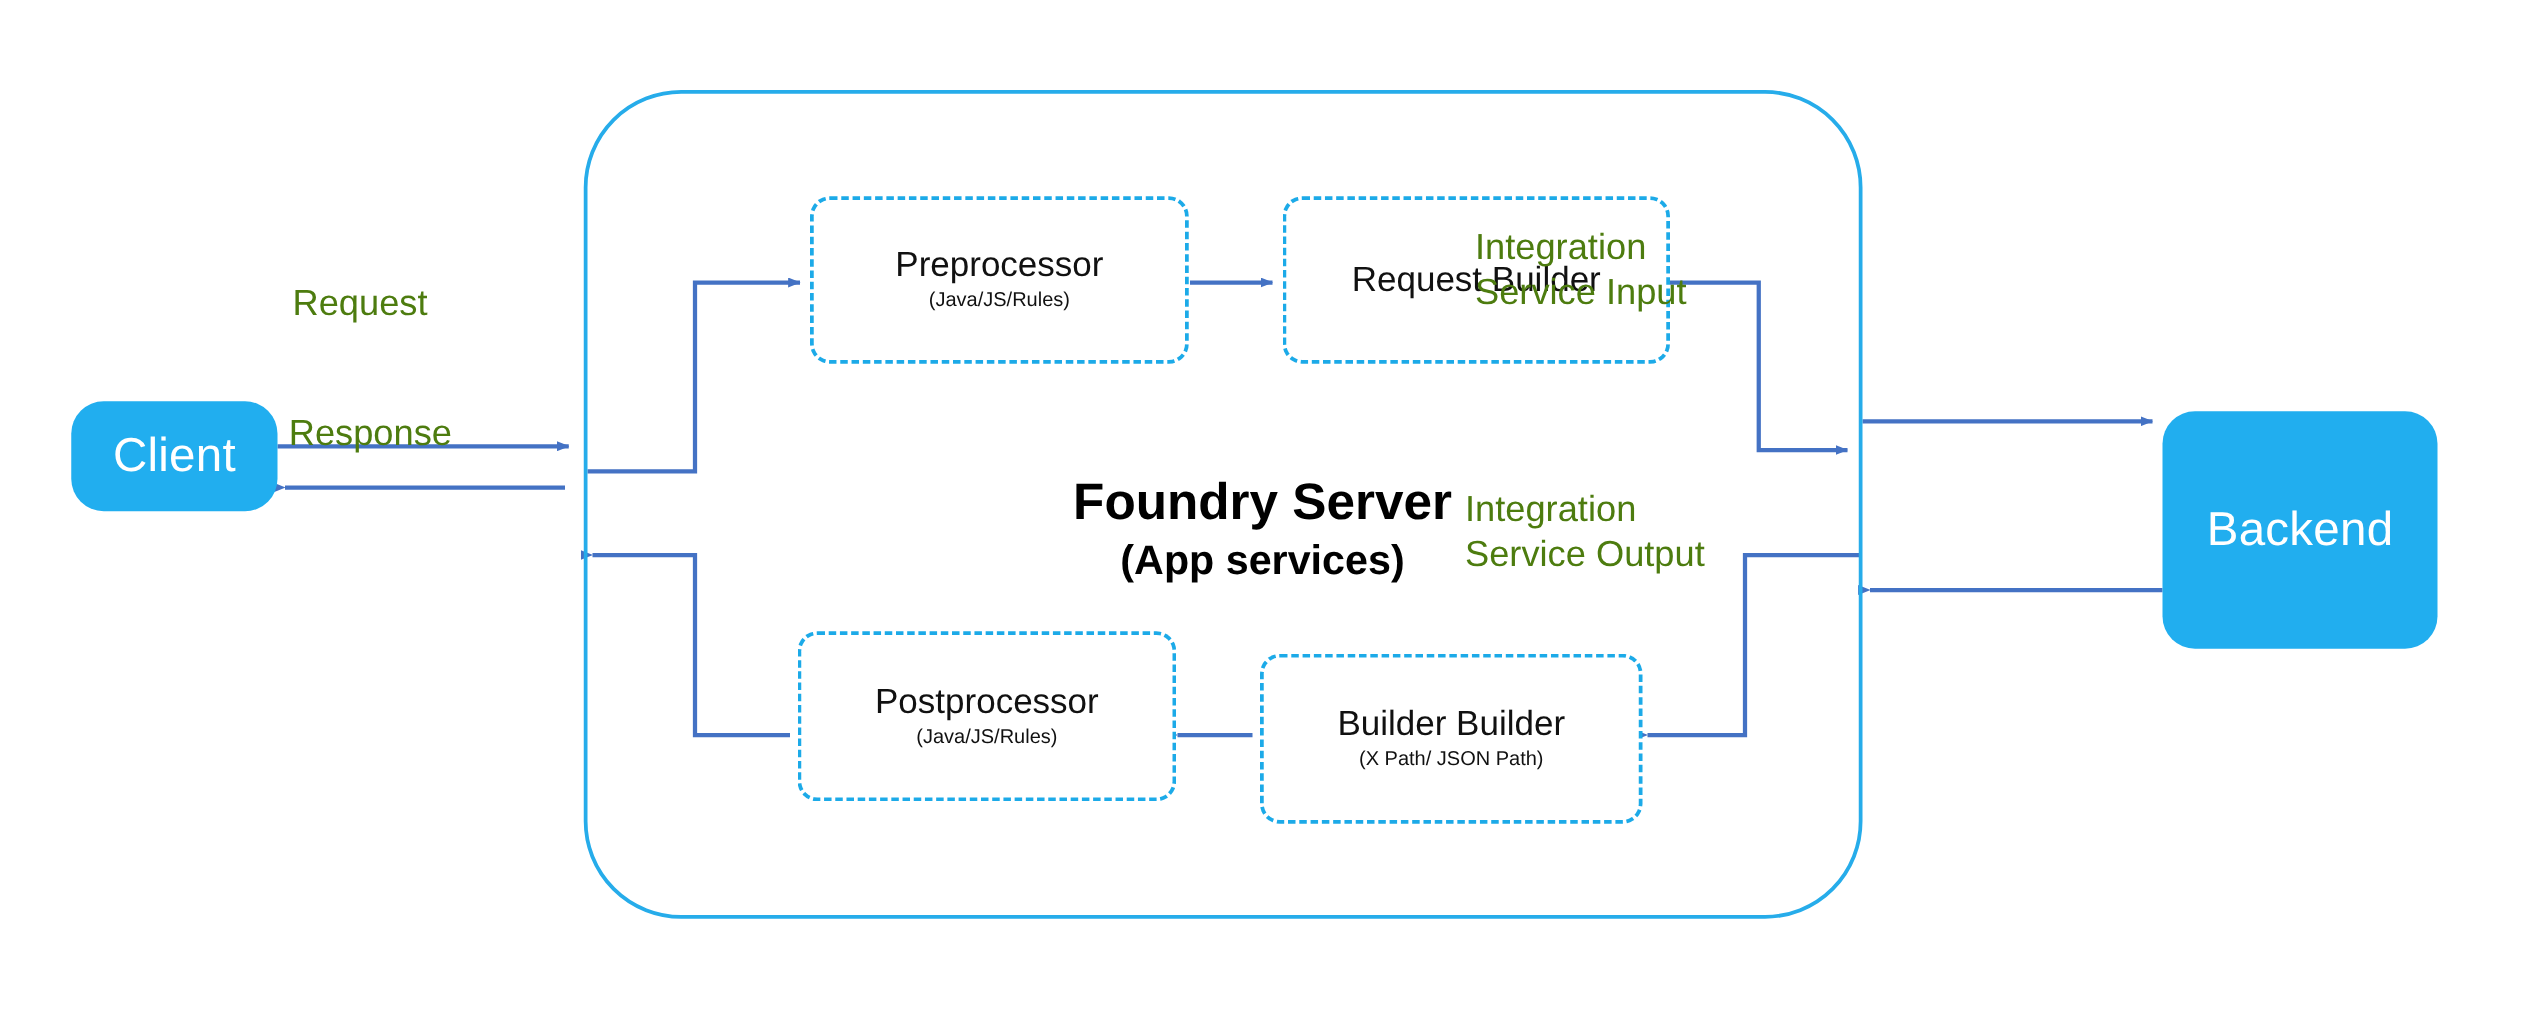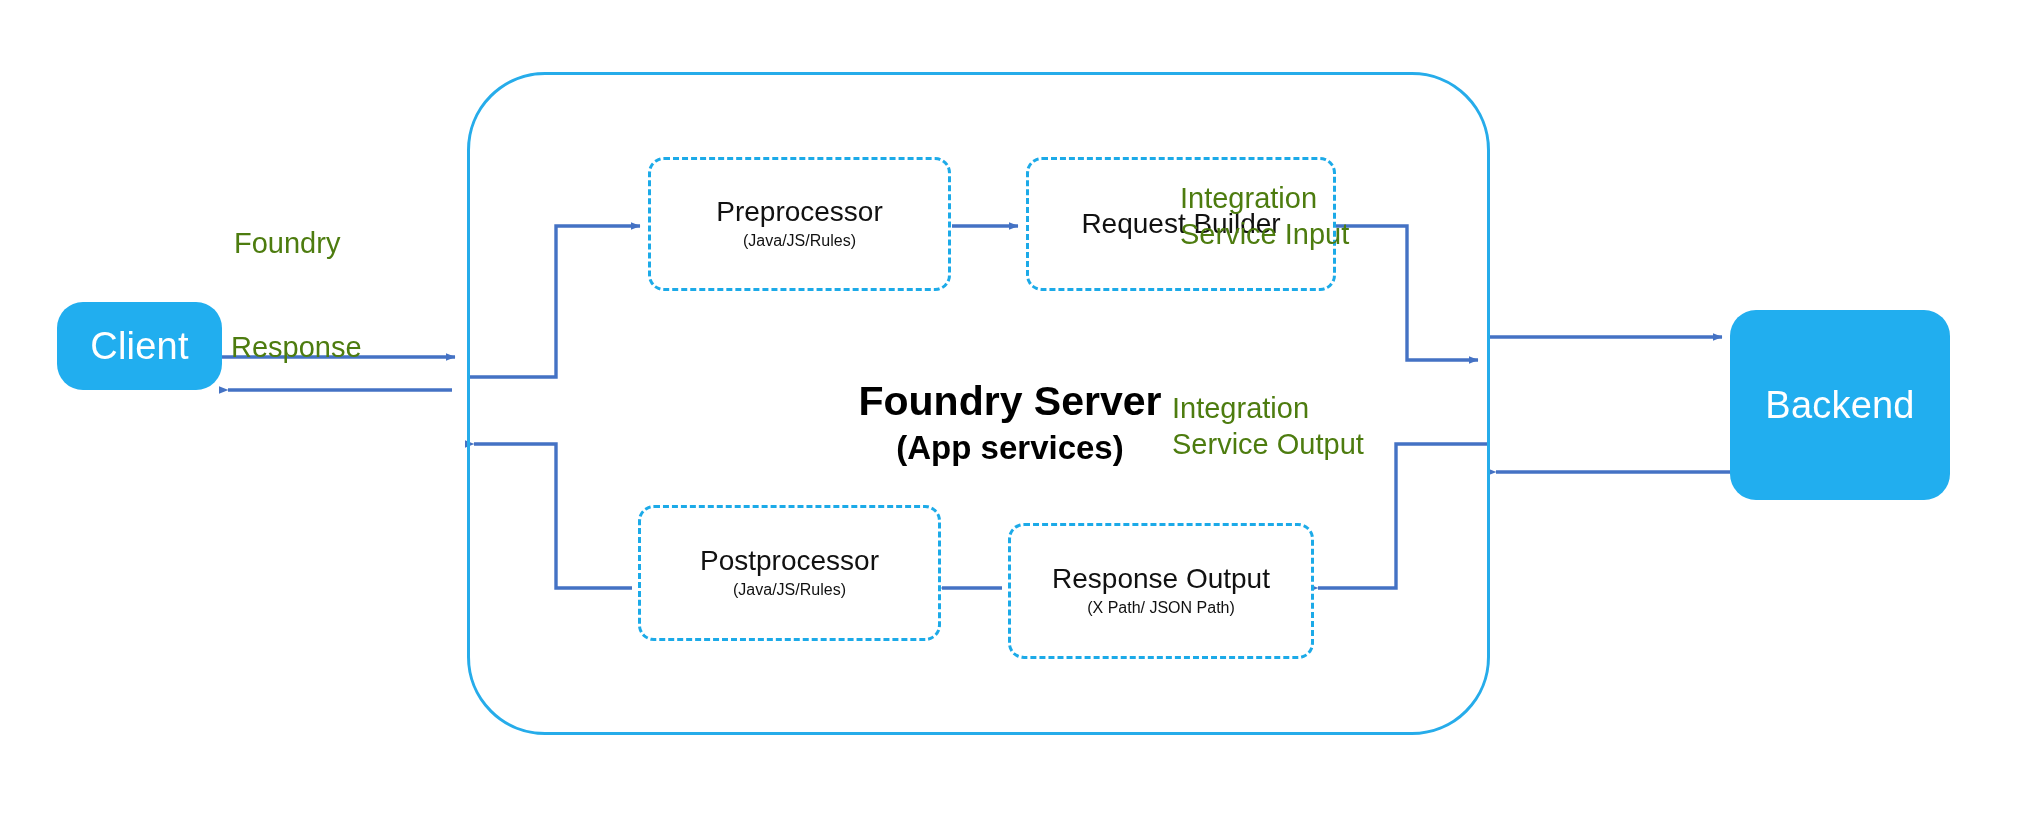--- a/index.html
+++ b/index.html
@@ -30,20 +30,21 @@
     position: absolute;
     background: #21AEEF;
     border-radius: 26px;
     display: flex;
     align-items: center;
     justify-content: center;
     color: #ffffff;
     font-size: 38px;
     font-weight: 400;
     letter-spacing: 0.2px;
+    margin-top: 19px;
   }
 
   
   .component {
     position: absolute;
     border: 3px dashed #1CAAE8;
     border-radius: 16px;
     background: #ffffff;
     display: flex;
     flex-direction: column;
@@ -174,25 +175,25 @@
   <div class="component single" style="left:1026px; top:157px; width:304px; height:128px;">
     <div class="title">Request Builder</div>
   </div>
 
   <div class="component" style="left:638px; top:505px; width:297px; height:130px;">
     <div class="title">Postprocessor</div>
     <div class="subtitle">(Java/JS/Rules)</div>
   </div>
 
   <div class="component" style="left:1008px; top:523px; width:300px; height:130px;">
-    <div class="title">Response Output</div>
+    <div class="title">Builder Builder</div>
     <div class="subtitle">(X Path/ JSON Path)</div>
   </div>
 
-  <div class="edge-label" style="left:234px; top:225px;">Foundry</div>
+  <div class="edge-label" style="left:234px; top:225px;">Request</div>
 
   <div class="edge-label" style="left:231px; top:329px;text-align:right;">Response</div>
 
   <div class="edge-label two-line" style="left:1180px; top:180px;">
     <div>Integration</div>
     <div>Service Input</div>
   </div>
 
   <div class="edge-label two-line" style="left:1172px; top:390px;">
     <div>Integration</div>

